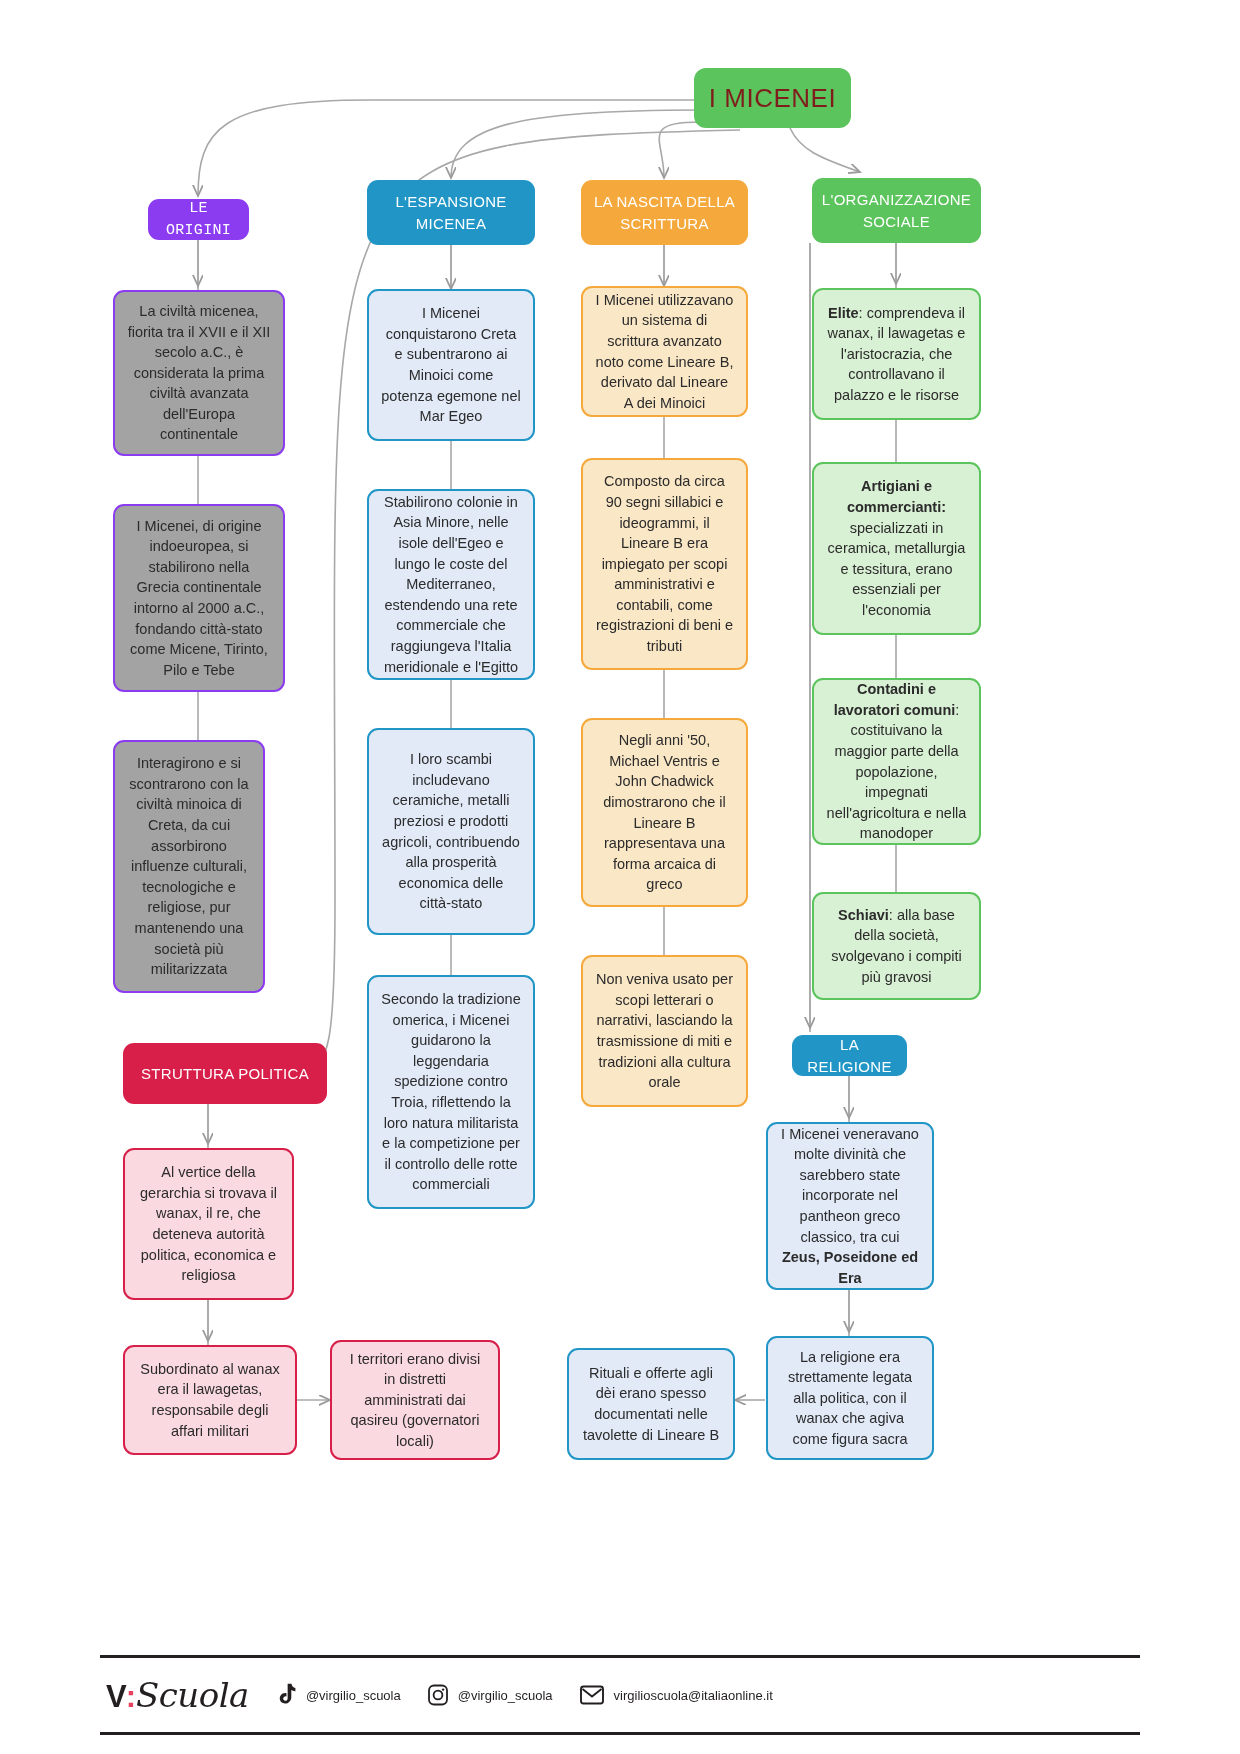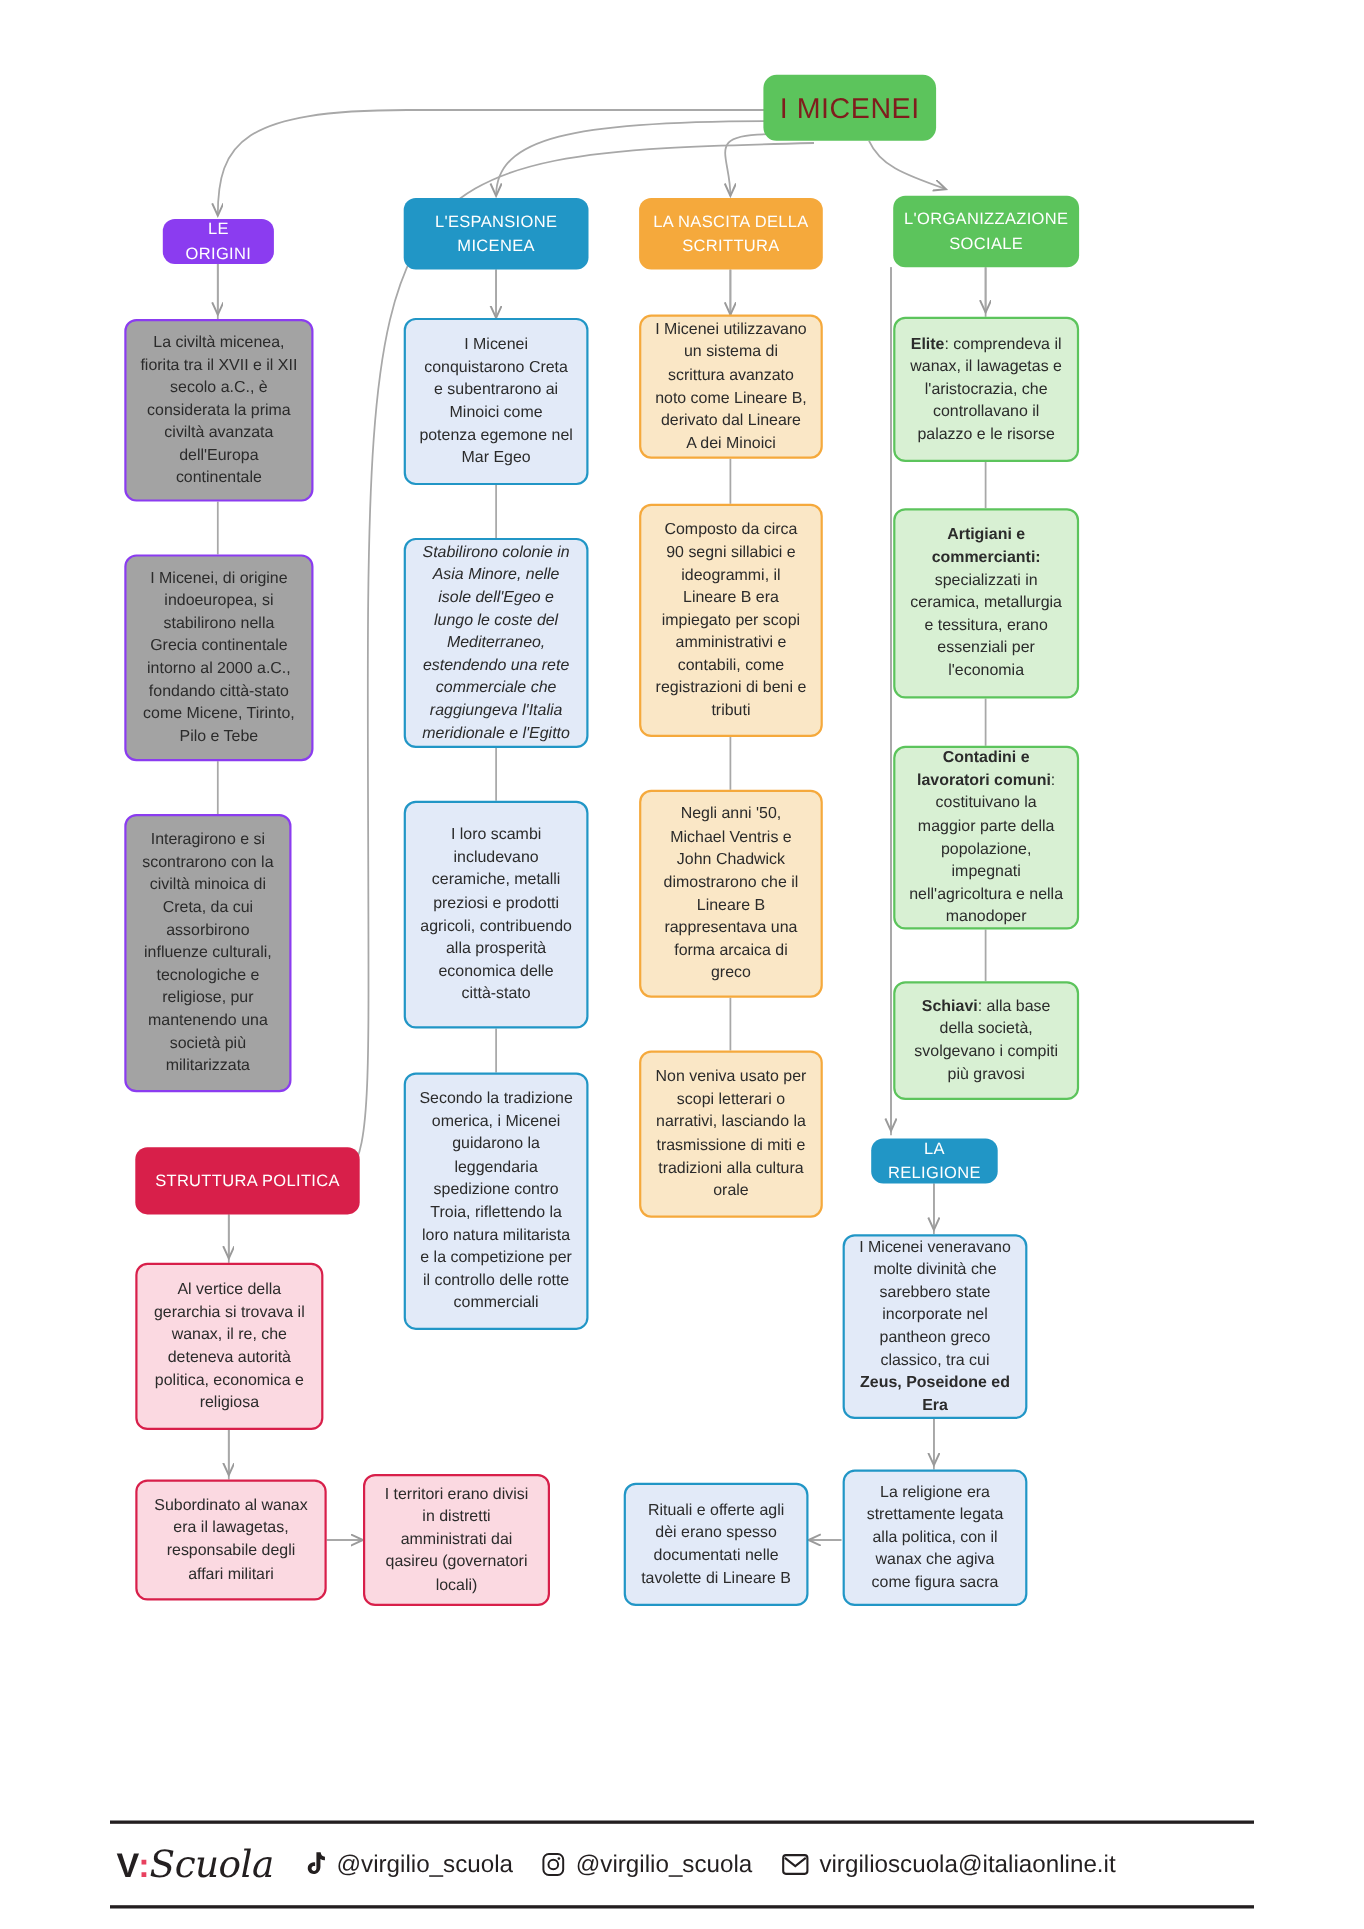--- a/index.html
+++ b/index.html
@@ -42,21 +42,21 @@
     letter-spacing: 0.5px;
     border-radius: 12px;
   }
   
   .pill {
     color: #ffffff;
     font-size: 15px;
     letter-spacing: 0.3px;
     border-radius: 11px;
   }
-  .pill-purple { background: #8b3cf0; }
+  .pill-purple { background: #8b3cf0; font-family: Liberation Mono, monospace; }
   .pill-blue   { background: #2196c6; }
   .pill-orange { background: #f5a93c; }
   .pill-green  { background: #5cc45c; }
   .pill-crimson{ background: #d81f4a; }
 
   
   .card {
     font-size: 14.5px;
     border-width: 2px;
     border-style: solid;
@@ -102,21 +102,21 @@
     font-family: "DejaVu Serif", serif;
     font-style: italic;
     font-size: 34px;
     margin-left: 1px;
     letter-spacing: -0.5px;
   }
   .social {
     display: flex;
     align-items: center;
     gap: 9px;
-    font-size: 22px;
+    font-size: 13px;
     color: #231f20;
   }
   .social svg { display: block; }
 </style>
 </head>
 <body>
 
 <div id="canvas">
 
   <svg class="connectors" viewBox="0 0 1240 1754">
@@ -199,21 +199,21 @@
   <div class="node card card-purple" style="left:113px; top:740px; width:152px; height:253px;justify-content:flex-end;">
     <span>Interagirono e si scontrarono con la civiltà minoica di Creta, da cui assorbirono influenze culturali, tecnologiche e religiose, pur mantenendo una società più militarizzata</span>
   </div>
 
   <div class="node pill pill-blue" style="left:367px; top:180px; width:168px; height:65px;">
     <span>L'ESPANSIONE MICENEA</span>
   </div>
   <div class="node card card-blue" style="left:367px; top:289px; width:168px; height:152px;">
     <span>I Micenei conquistarono Creta e subentrarono ai Minoici come potenza egemone nel Mar Egeo</span>
   </div>
-  <div class="node card card-blue" style="left:367px; top:489px; width:168px; height:191px;font-style:italic;">
+  <div class="node card card-blue" style="left:367px; top:489px; width:168px; height:191px;">
     <span>Stabilirono colonie in Asia Minore, nelle isole dell'Egeo e lungo le coste del Mediterraneo, estendendo una rete commerciale che raggiungeva l'Italia meridionale e l'Egitto</span>
   </div>
   <div class="node card card-blue" style="left:367px; top:728px; width:168px; height:207px;">
     <span>I loro scambi includevano ceramiche, metalli preziosi e prodotti agricoli, contribuendo alla prosperità economica delle città-stato</span>
   </div>
   <div class="node card card-blue" style="left:367px; top:975px; width:168px; height:234px;">
     <span>Secondo la tradizione omerica, i Micenei guidarono la leggendaria spedizione contro Troia, riflettendo la loro natura militarista e la competizione per il controllo delle rotte commerciali</span>
   </div>
 
   <div class="node card card-orange" style="left:581px; top:286px; width:167px; height:131px;">

